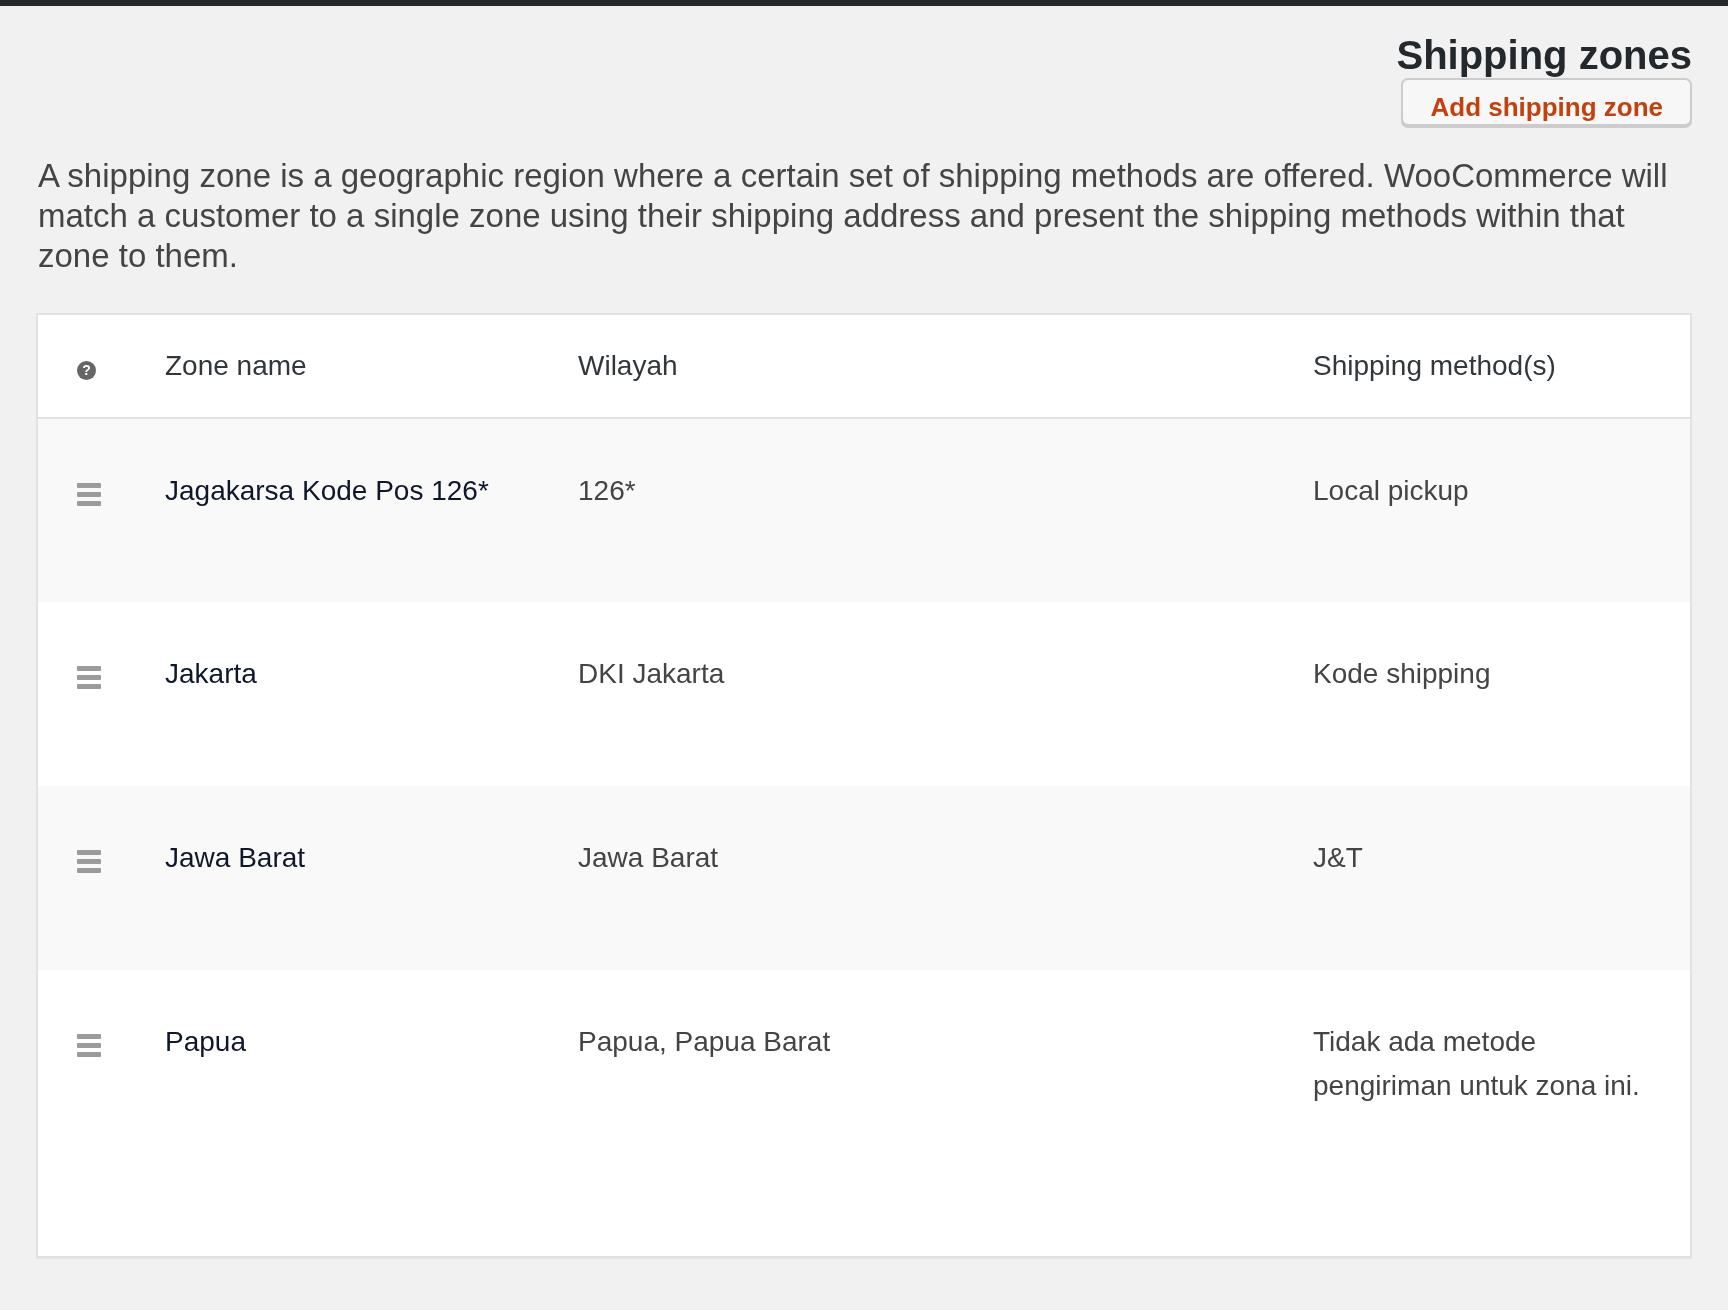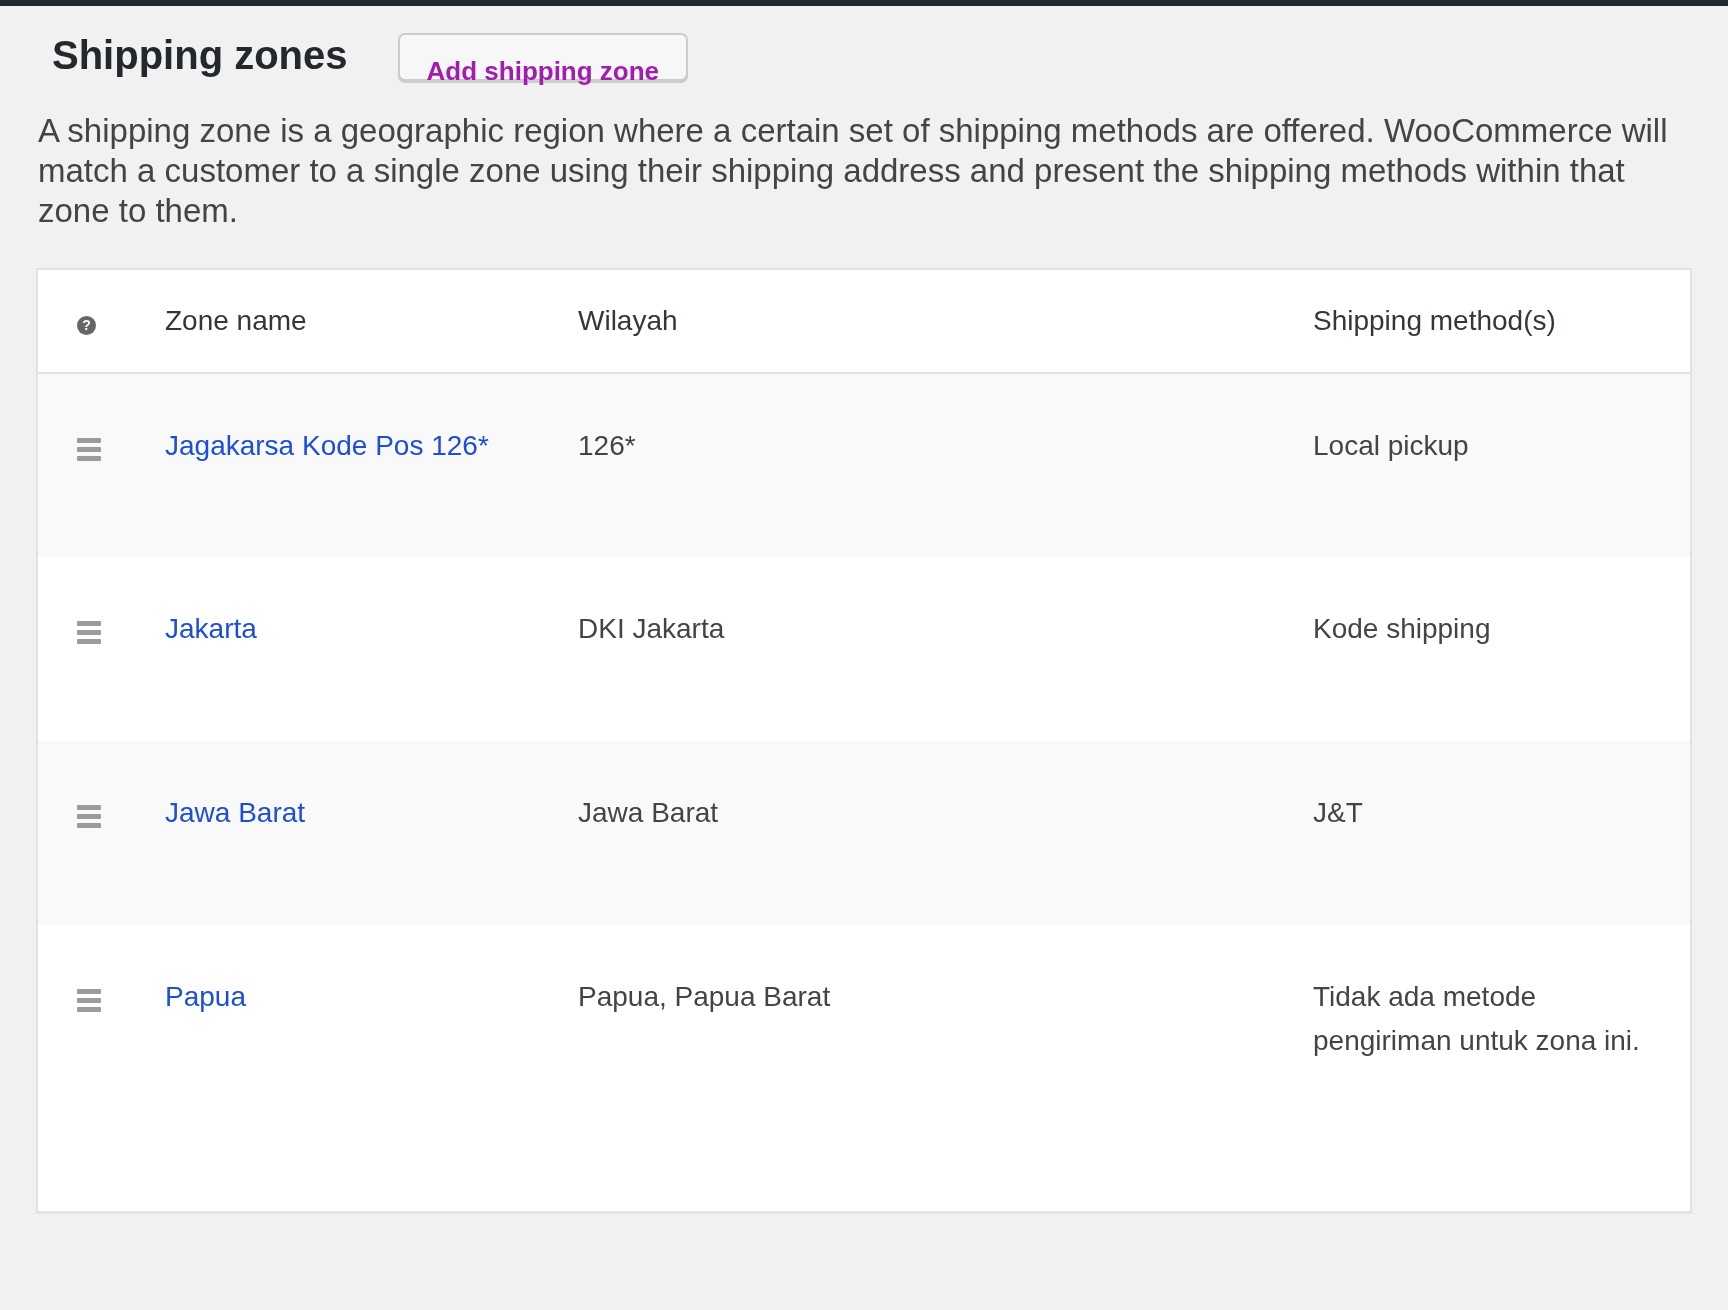--- a/index.html
+++ b/index.html
@@ -10,38 +10,38 @@
     font-family: "Liberation Sans", sans-serif;
     color: #444;
   }
   .topbar {
     width: 100%; height: 6px;
     background: #23282d;
   }
   .wrap { padding: 27px 36px 0 36px; }
 
   
-  .heading-row { display: flex; align-items: flex-start; margin-left: 16px; }
+  .heading-row { display: flex; align-items: flex-end; margin-left: 2px; flex-direction: column; }
   .page-title {
     font-size: 40px;
     font-weight: 700;
     color: #23282d;
     letter-spacing: 0;
   }
   .add-zone-btn {
     margin-left: 50px;
     display: inline-block;
     height: 48px;
     line-height: 44px;
-    padding: 14px 27px;
+    padding: 5px 27px;
     background: #f7f7f7;
     border: 2px solid #ccc;
     border-radius: 7px;
     box-shadow: 0 2px 0 #ccc;
-    color: #a21caf;
+    color: #c2410c;
     font-size: 26px;
     font-weight: 700;
     cursor: pointer;
     white-space: nowrap;
   }
 
   
   .page-desc {
     margin-top: 30px;
     margin-left: 2px;
@@ -99,21 +99,21 @@
     font-size: 28px;
     line-height: 44px;
     color: #444;
   }
   tbody td.td-sort { padding-left: 39px; padding-top: 56px; }
   tbody tr { height: 184px; }
   tbody tr.alt { background: #f9f9f9; }
   tbody tr.row-partial { height: 100px; background: #fff; }
 
   .zone-link {
-    color: #1d4ed8;
+    color: #0f172a;
     text-decoration: none;
     cursor: pointer;
     margin-top: 42px;
   }
 
   .drag-handle {
     display: inline-block;
     width: 24px;
     cursor: move;
   }

